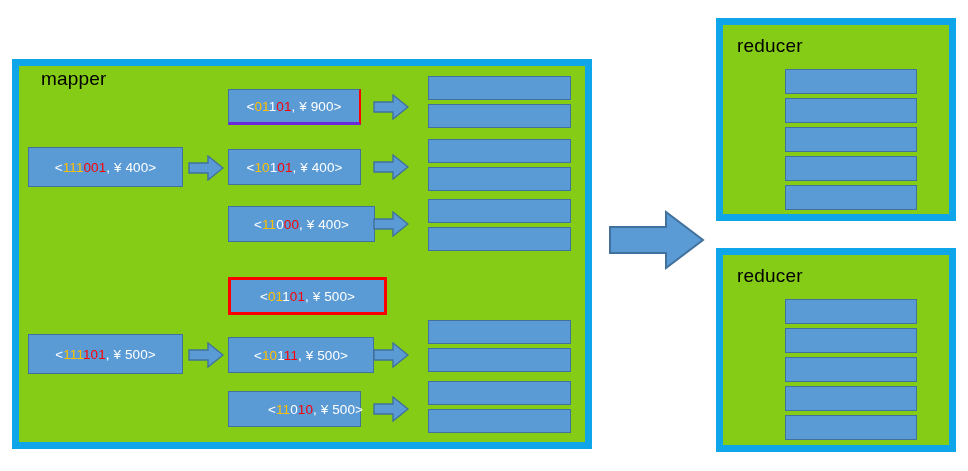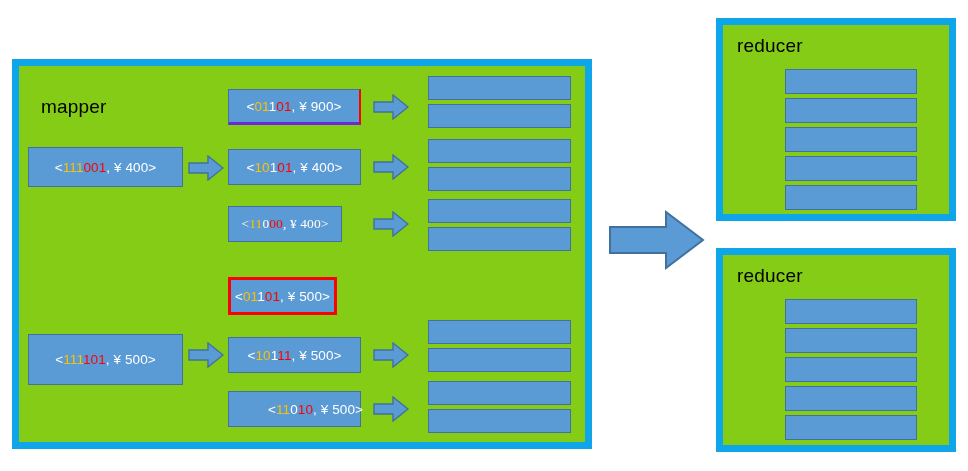--- a/index.html
+++ b/index.html
@@ -25,21 +25,21 @@
   }
   .panel-title {
     position: absolute;
     font-size: 19px;
     color: #000000;
     letter-spacing: 0.2px;
     white-space: nowrap;
   }
 
   #mapper-panel { left: 12px; top: 59px; width: 580px; height: 390px; }
-  #mapper-title { left: 22px; top: 30px; }
+  #mapper-title { left: 22px; top: 2px; }
 
   #reducer-top-panel { left: 716px; top: 18px; width: 240px; height: 203px; }
   #reducer-bottom-panel { left: 716px; top: 248px; width: 240px; height: 204px; }
   .reducer-title { left: 14px; top: 10px; }
 
   
   .kv-box {
     position: absolute;
     background: #5b9bd5;
     border: 1px solid #41719c;
@@ -109,56 +109,56 @@
     <span>
       <span class="w">&lt;</span><span class="y">10</span><span class="w">1</span><span class="r">01</span><span class="w">, ¥ 400&gt;</span>
     </span>
   </div>
   <div class="arrow" style="left:373px; top:154px;">
     <svg width="36" height="26" viewBox="0 0 36 26">
       <polygon points="1,8 20,8 20,1 35,13 20,25 20,18 1,18" fill="#5b9bd5" stroke="#41719c" stroke-width="1.4"></polygon>
     </svg>
   </div>
 
-  <div class="kv-box" style="left:228px; top:206px; width:114px; height:36px;font-family:Liberation Serif, serif;">
+  <div class="kv-box" style="left:228px; top:206px; width:147px; height:36px;">
     <span>
       <span class="w">&lt;</span><span class="y">11</span><span class="w">0</span><span class="r">00</span><span class="w">, ¥ 400&gt;</span>
     </span>
   </div>
   <div class="arrow" style="left:373px; top:211px;">
     <svg width="36" height="26" viewBox="0 0 36 26">
       <polygon points="1,8 20,8 20,1 35,13 20,25 20,18 1,18" fill="#5b9bd5" stroke="#41719c" stroke-width="1.4"></polygon>
     </svg>
   </div>
 
   <div class="bar" style="left:428px; top:76px;  width:143px; height:24px;"></div>
   <div class="bar" style="left:428px; top:104px; width:143px; height:24px;"></div>
   <div class="bar" style="left:428px; top:139px; width:143px; height:24px;"></div>
   <div class="bar" style="left:428px; top:167px; width:143px; height:24px;"></div>
   <div class="bar" style="left:428px; top:199px; width:143px; height:24px;"></div>
   <div class="bar" style="left:428px; top:227px; width:143px; height:24px;"></div>
 
-  <div class="kv-box red-full" style="left:228px; top:277px; width:109px; height:38px;">
+  <div class="kv-box red-full" style="left:228px; top:277px; width:159px; height:38px;">
     <span>
       <span class="w">&lt;</span><span class="y">01</span><span class="w">1</span><span class="r">01</span><span class="w">, ¥ 500&gt;</span>
     </span>
   </div>
 
-  <div class="kv-box" style="left:28px; top:334px; width:155px; height:51px;">
+  <div class="kv-box" style="left:28px; top:334px; width:155px; height:40px;">
     <span>
       <span class="w">&lt;</span><span class="y">111</span><span class="r">101</span><span class="w">, ¥ 500&gt;</span>
     </span>
   </div>
   <div class="arrow" style="left:188px; top:342px;">
     <svg width="36" height="26" viewBox="0 0 36 26">
       <polygon points="1,8 20,8 20,1 35,13 20,25 20,18 1,18" fill="#5b9bd5" stroke="#41719c" stroke-width="1.4"></polygon>
     </svg>
   </div>
 
-  <div class="kv-box" style="left:228px; top:337px; width:133px; height:36px;">
+  <div class="kv-box" style="left:228px; top:337px; width:146px; height:36px;">
     <span>
       <span class="w">&lt;</span><span class="y">10</span><span class="w">1</span><span class="r">11</span><span class="w">, ¥ 500&gt;</span>
     </span>
   </div>
   <div class="arrow" style="left:373px; top:342px;">
     <svg width="36" height="26" viewBox="0 0 36 26">
       <polygon points="1,8 20,8 20,1 35,13 20,25 20,18 1,18" fill="#5b9bd5" stroke="#41719c" stroke-width="1.4"></polygon>
     </svg>
   </div>
 

